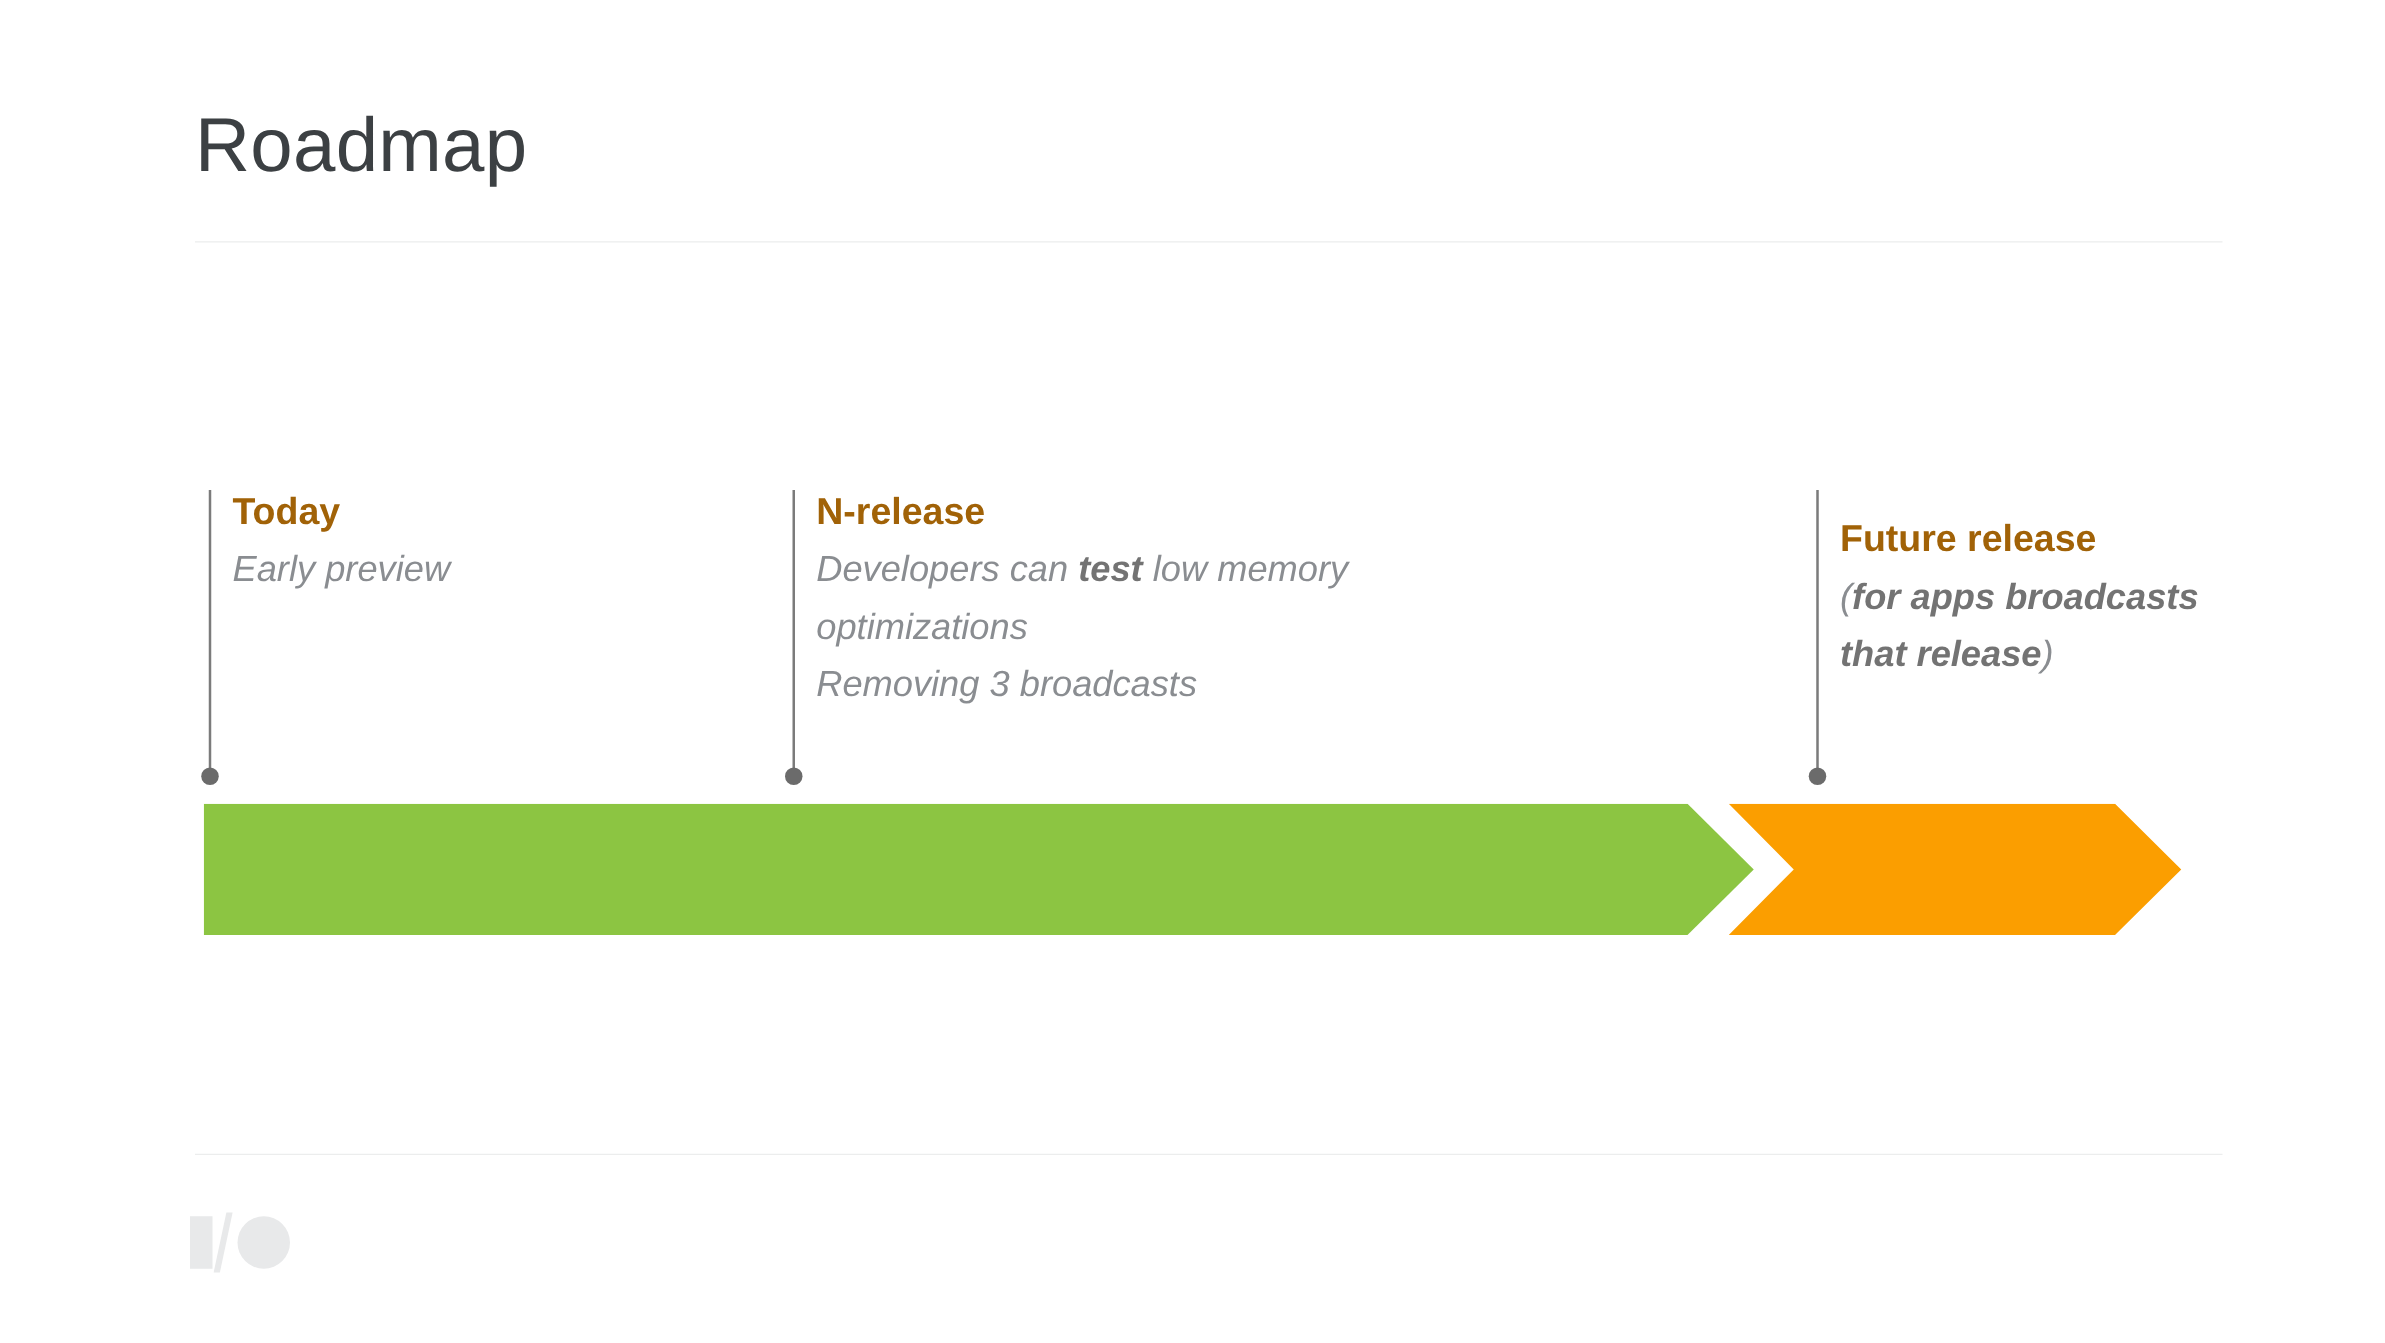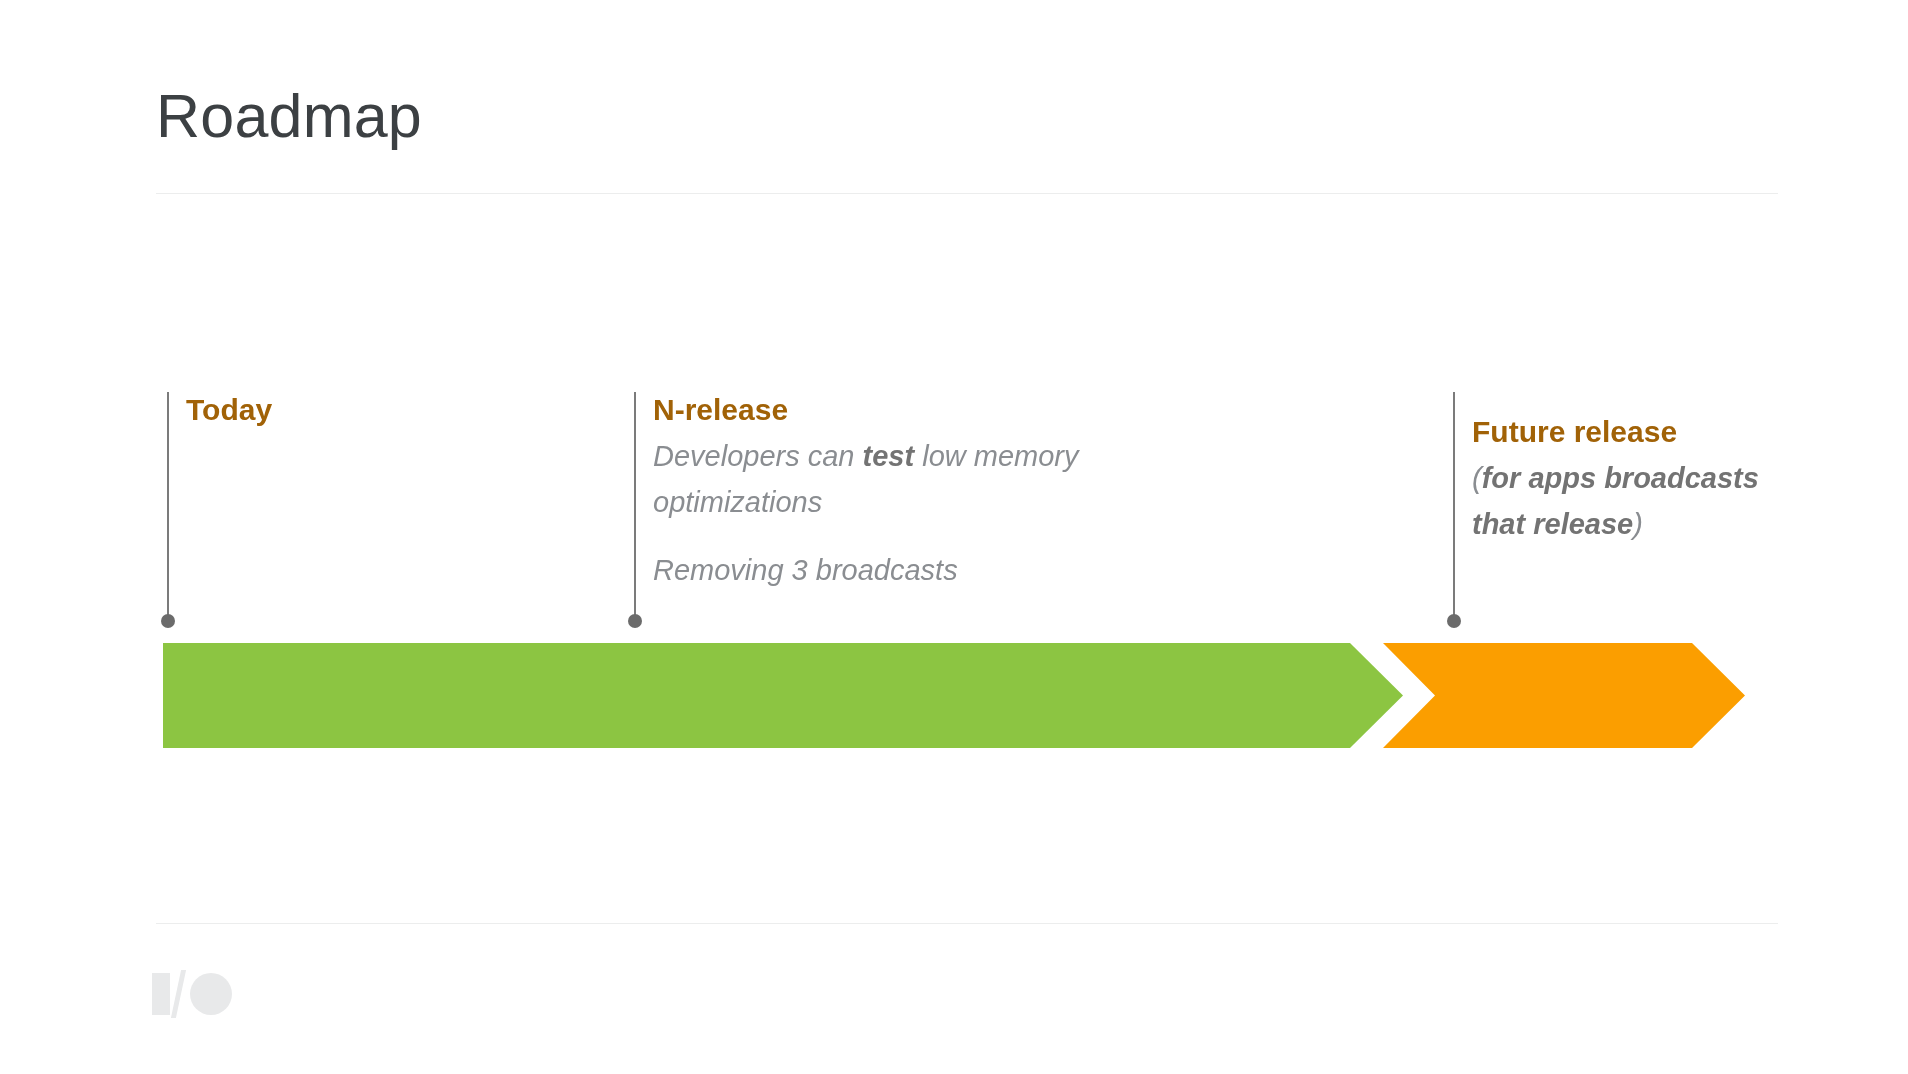--- a/index.html
+++ b/index.html
@@ -97,21 +97,21 @@
     font-style: italic;
     font-weight: 400;
     color: #8a8d91;
     line-height: 46px;
     margin: 0;
   }
   .ms-line b {
     font-weight: bold;
     color: #737373;
   }
-  .ms-line.gap { margin-top: 22px; }
+  .ms-line.gap { }
 
   
   .m-today  { left: 167px; }
   .m-today  .ms-body { width: 420px; }
   .m-nrel   { left: 634px; }
   .m-nrel   .ms-body { width: 470px; }
   .m-future { left: 1453px; }
   .m-future .ms-body { width: 330px; margin-top: 22px; }
 
   
@@ -169,20 +169,21 @@
   <div class="rule rule-top"></div>
   <div class="rule rule-bottom"></div>
 
   <div class="timeline">
 
     <div class="milestone m-today">
       <div class="stem"></div>
       <div class="dot"></div>
       <div class="ms-body">
         <div class="ms-heading">Today</div>
+        <div class="ms-line">Early preview</div>
       </div>
     </div>
 
     <div class="milestone m-nrel">
       <div class="stem"></div>
       <div class="dot"></div>
       <div class="ms-body">
         <div class="ms-heading">N-release</div>
         <div class="ms-line">
           <span>Developers can </span><b>test</b><span> low memory optimizations</span>

